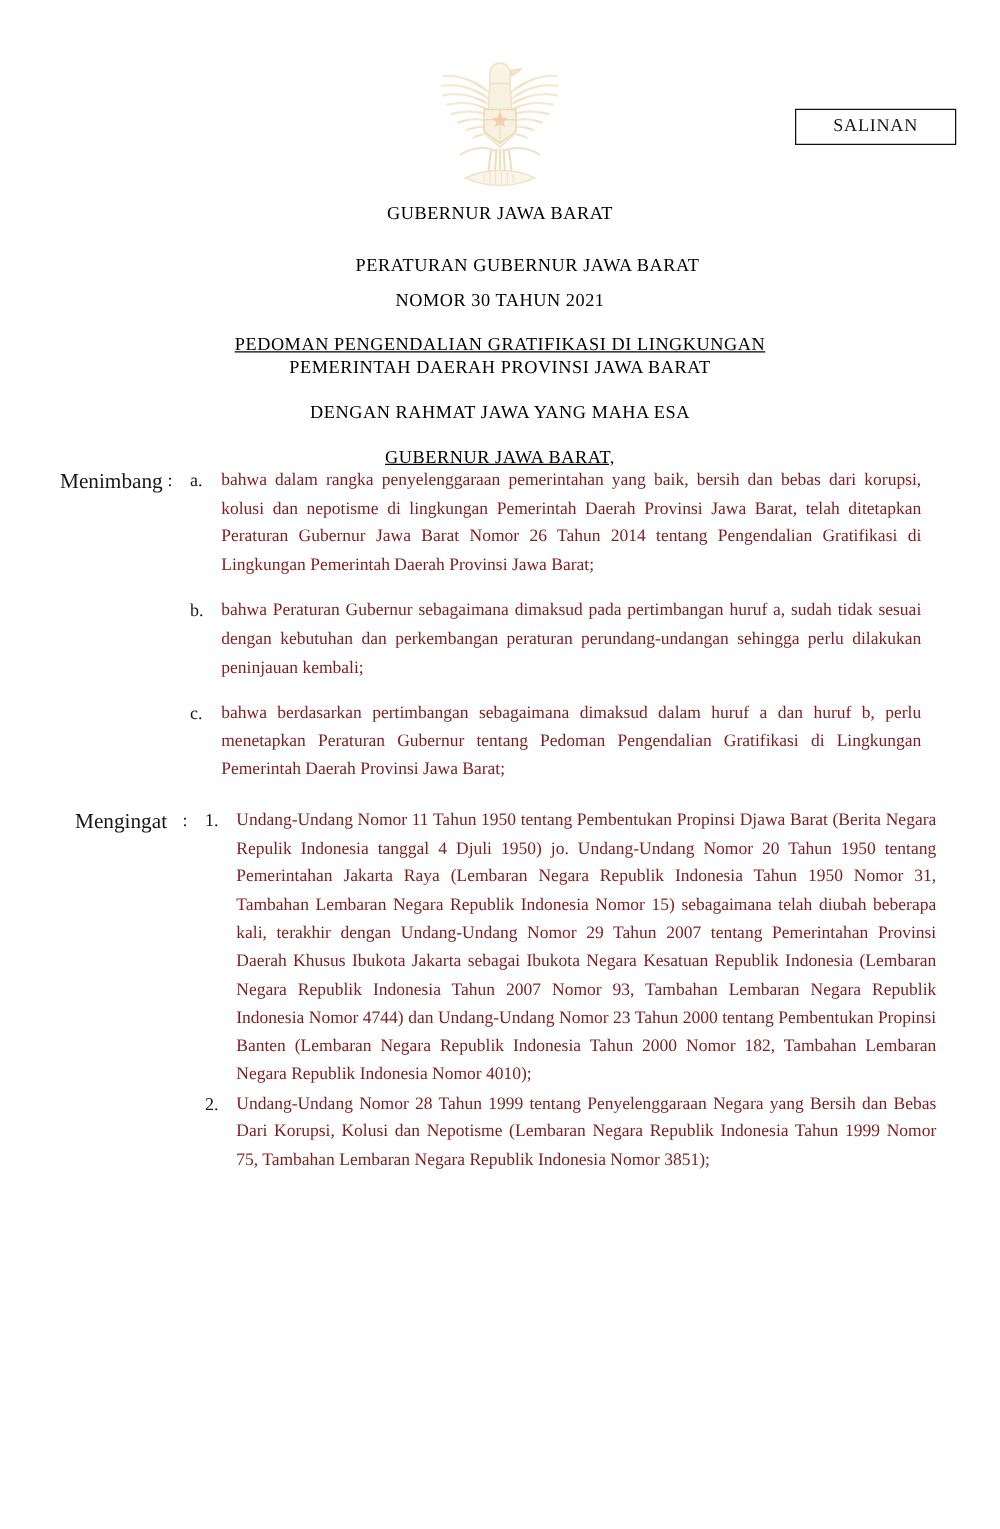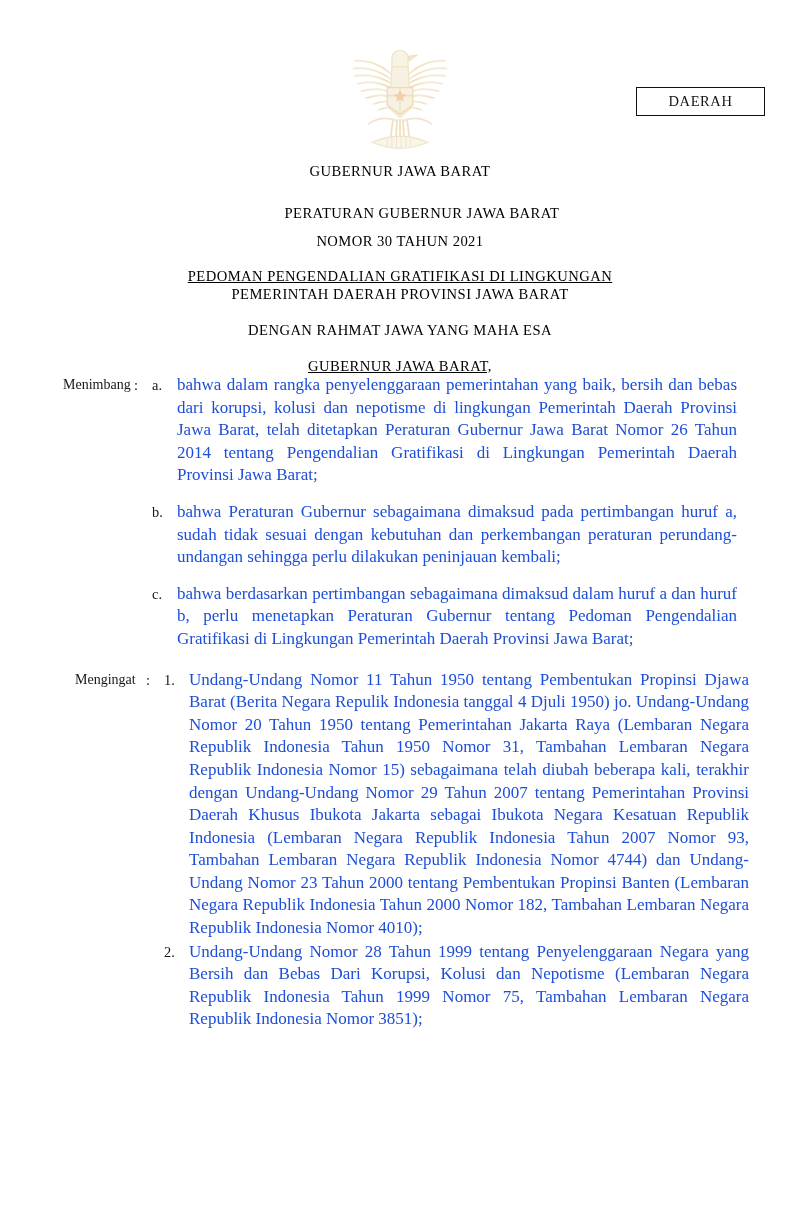--- a/index.html
+++ b/index.html
@@ -83,23 +83,23 @@
     position: relative;
     width: 800px;
   }
   .row {
     display: flex;
     align-items: flex-start;
   }
   .label-col {
     width: 134px;
     flex: 0 0 134px;
-    padding-left: 63px;
+    padding-left: 48px;
     box-sizing: border-box;
-    font-size: 14px;
+    font-size: 17px;
     line-height: 22.6px;
     color: #161616;
   }
   .colon-col {
     width: 18px;
     flex: 0 0 18px;
     font-size: 14.4px;
     line-height: 22.6px;
     color: #161616;
   }
@@ -115,25 +115,25 @@
   .marker {
     flex: 0 0 25px;
     width: 25px;
     font-size: 14.4px;
     line-height: 22.6px;
     color: #161616;
   }
   .marker.num { flex: 0 0 25px; width: 25px; }
   .item-text {
     flex: 1 1 auto;
-    font-size: 17px;
+    font-size: 14px;
     line-height: 22.6px;
     text-align: justify;
     text-justify: inter-word;
-    color: #1d4ed8;
+    color: #7f1d1d;
     hyphens: none;
     font-family: Liberation Serif, serif;
   }
   .item + .item { margin-top: 1px; }
   .clause + .clause { margin-top: 10px; margin-left: 12px; }
 </style>
 </head>
 <body>
 
 <div class="emblem-wrap">
@@ -197,21 +197,21 @@
         <path d="M94 167 L94 185"></path>
         <path d="M102 167 L102 185"></path>
         <path d="M110 168 L110 184"></path>
         <path d="M118 170 L118 182"></path>
       </g>
     </svg>
   </span>
 </div>
 
 <div class="salinan-box">
-  <span>DAERAH</span>
+  <span>SALINAN</span>
 </div>
 
 <div class="title-block">
   <div class="tl sp-a">GUBERNUR JAWA BARAT</div>
   <div class="tl sp-b">PERATURAN GUBERNUR JAWA BARAT</div>
   <div class="tl sp-c">NOMOR 30 TAHUN 2021</div>
   <div class="tl sp-d">PEDOMAN PENGENDALIAN GRATIFIKASI DI LINGKUNGAN</div>
   <div class="tl sp-e">PEMERINTAH DAERAH PROVINSI JAWA BARAT</div>
   <div class="tl sp-f">DENGAN RAHMAT JAWA YANG MAHA ESA</div>
   <div class="tl sp-g">GUBERNUR JAWA BARAT,</div>

